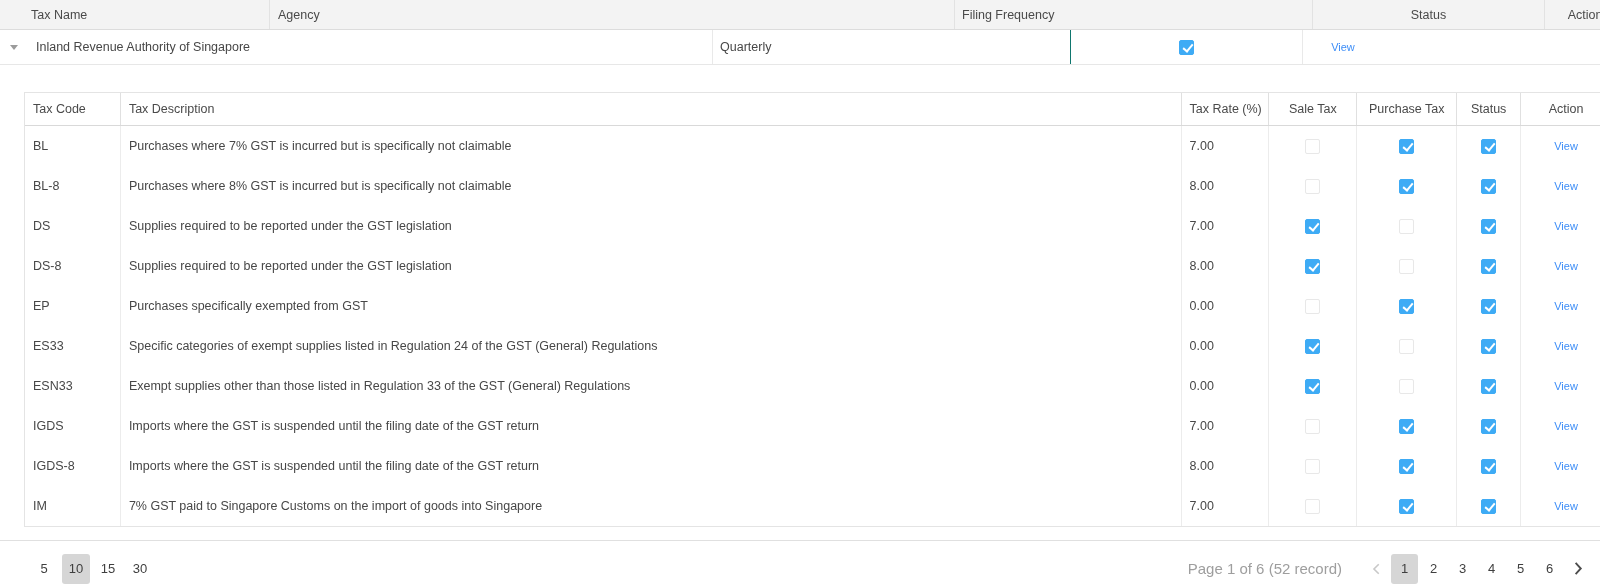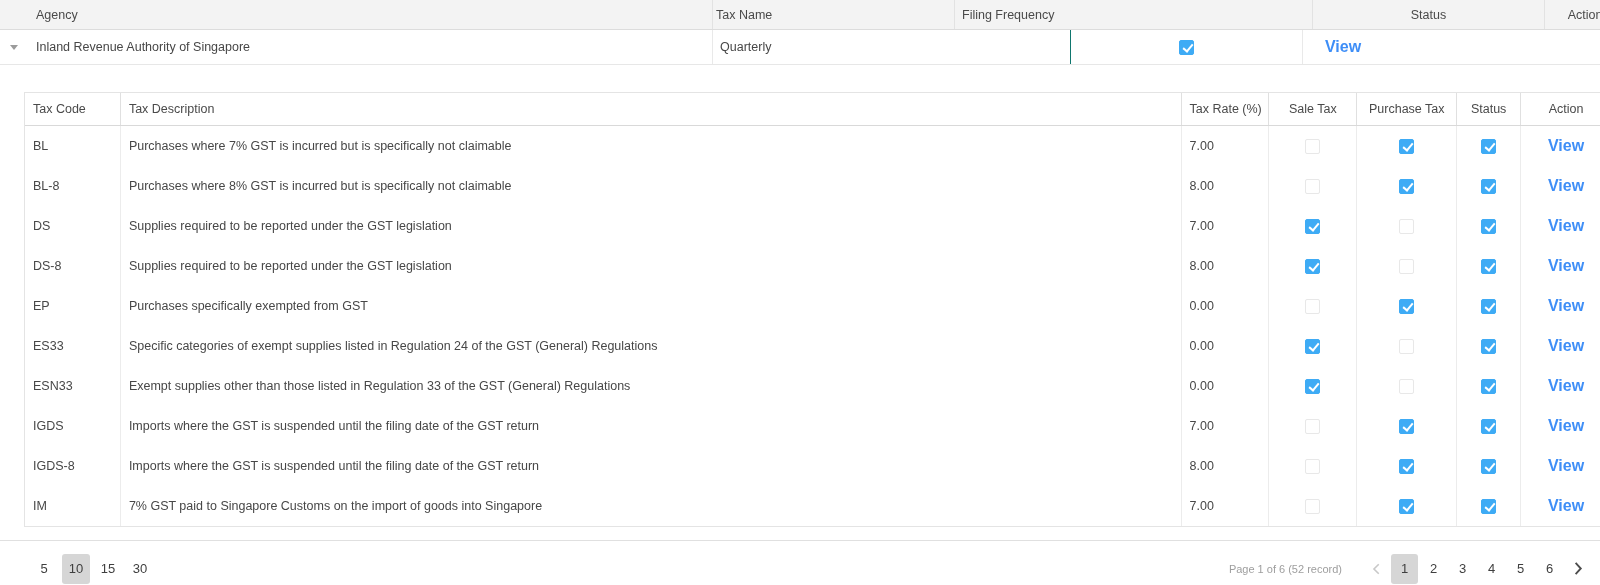--- a/index.html
+++ b/index.html
@@ -42,22 +42,22 @@
   }
   .checkbox.checked { background: var(--checkbox-blue, #3eabf5); border-color: var(--checkbox-blue, #3eabf5); }
   .checkbox.checked::after {
     content: ""; position: absolute; left: 4.5px; top: 1.5px;
     width: 4px; height: 8px;
     border: solid #fff; border-width: 0 2px 2px 0;
     transform: rotate(40deg);
   }
 
   .view-link {
-    color: var(--link-blue, #3e8ef7); font-size: 16px;
-    text-decoration: none; cursor: pointer; font-weight: bold;
+    color: var(--link-blue, #3e8ef7); font-size: 11px;
+    text-decoration: none; cursor: pointer;
   }
 
   
   .detail-wrap { padding: 27px 0 0 24px; background: #fff; text-align: center; }
   .detail-grid { width: 1588px; border: 1px solid #e4e4e4; background: #fff; }
   .drow { display: flex; width: 100%; }
   .dheader { height: 33px; border-bottom: 1px solid #d9d9d9; font-size: 12.5px; color: #4a4a4a; }
   .dbody-row { height: 40px; font-size: 12.5px; }
   .dc { height: 100%; display: flex; align-items: center; overflow: hidden; white-space: nowrap; border-right: 1px solid #ececec; }
   .dheader .dc { border-right-color: #e0e0e0; }
@@ -75,37 +75,37 @@
     height: 54px; display: flex; align-items: center;
     padding: 2px 10px 0 30px; font-size: 13px; color: #3f3f3f;
   }
   .page-sizes { display: flex; align-items: center; }
   .size-item {
     min-width: 28px; height: 30px; line-height: 30px; text-align: center;
     padding: 0 6px; margin-right: 4px; border-radius: 3px; cursor: pointer;
   }
   .size-item.selected { background: var(--selected-pager-bg, #d6d6d6); }
   .pager-right { margin-left: auto; display: flex; align-items: center; }
-  .pager-info { color: #9e9e9e; font-size: 11px; margin-right: 22px; }
+  .pager-info { color: #9e9e9e; font-size: 15px; margin-right: 22px; }
   .nav-btn { display: flex; align-items: center; justify-content: center; width: 26px; height: 30px; cursor: pointer; }
   .page-num {
     min-width: 27px; height: 30px; line-height: 30px; text-align: center;
     margin: 0 1px; border-radius: 3px; cursor: pointer;
   }
   .page-num.selected { background: var(--selected-pager-bg, #d6d6d6); }
 </style>
 </head>
 <body>
 
 <div class="app">
 
   <div class="mrow mheader">
     <div class="mc oc-expand"></div>
+    <div class="mc oc-name">Tax Name</div>
     <div class="mc oc-agency">Agency</div>
-    <div class="mc oc-name">Tax Name</div>
     <div class="mc oc-freq">Filing Frequency</div>
     <div class="mc oc-status">Status</div>
     <div class="mc oc-action">Action</div>
   </div>
 
   <div class="mrow mdata">
     <div class="mc oc-expand">
       <span class="tri-down"></span>
     </div>
     <div class="mc oc-agency">Inland Revenue Authority of Singapore</div>

